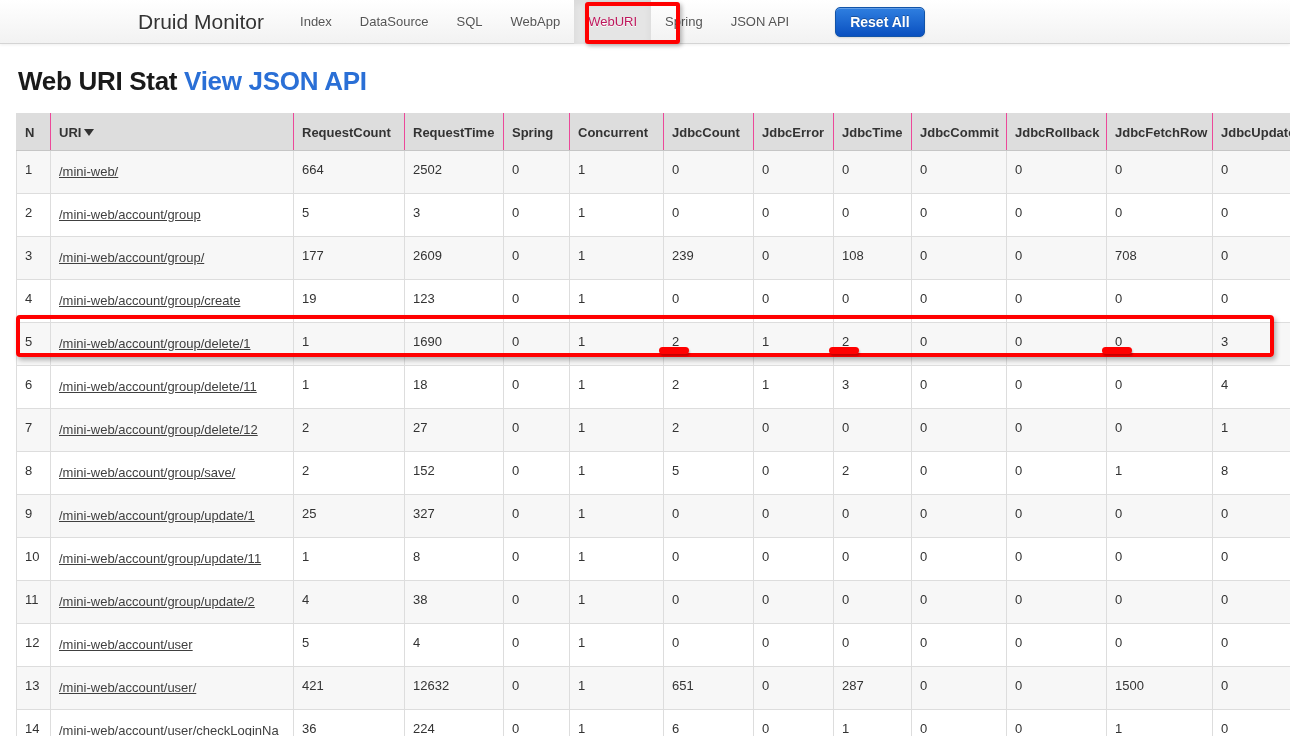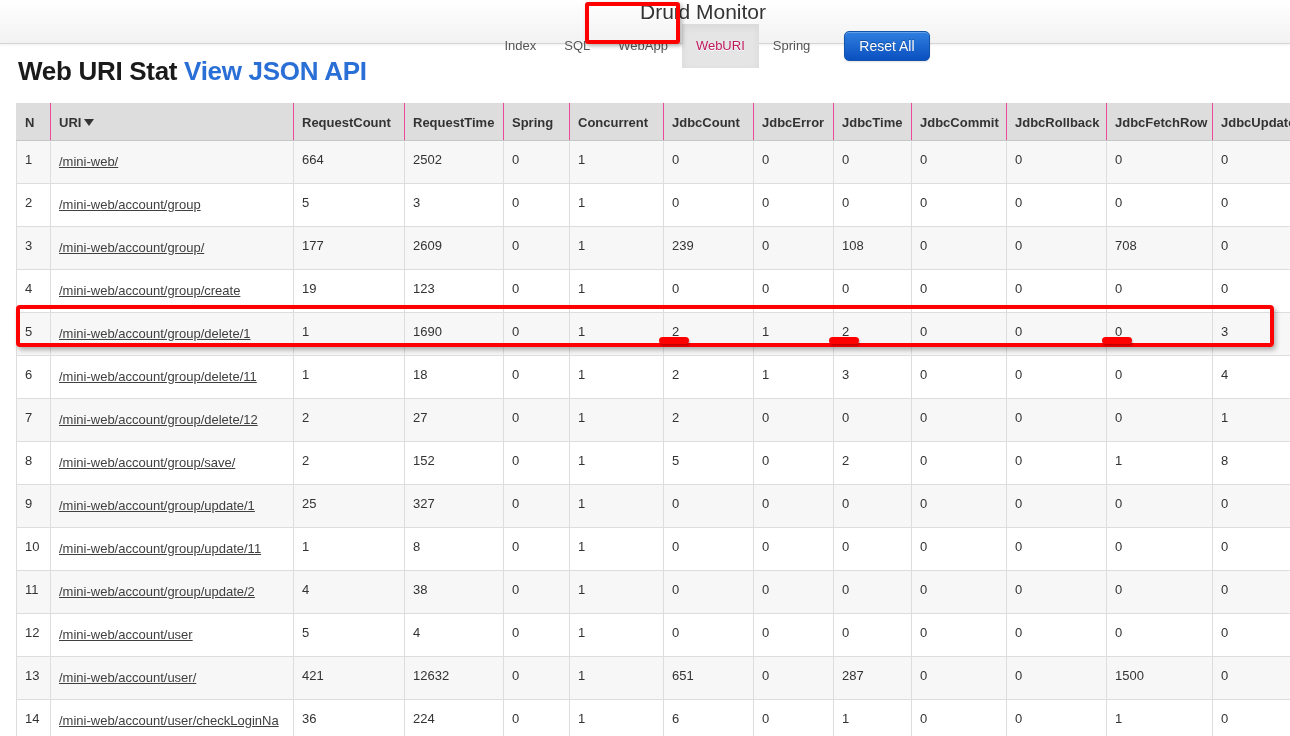--- a/index.html
+++ b/index.html
@@ -16,21 +16,20 @@
   .navbar {
     position: relative;
     height: 44px;
     background: linear-gradient(to bottom, #ffffff 0%, #f2f2f2 100%);
     border-bottom: 1px solid #d4d4d4;
     box-shadow: 0 1px 3px rgba(0,0,0,0.065);
     display: flex;
     align-items: center;
     padding-left: 130px;
     white-space: nowrap;
-    flex-direction: column;
   }
   .brand {
     font-size: 21px;
     color: #333333;
     font-weight: normal;
     letter-spacing: 0px;
     padding: 0 8px;
     text-shadow: 0 1px 0 #ffffff;
     margin-right: 14px;
   }
@@ -53,25 +52,25 @@
   }
   .nav-item.active {
     background: #e5e5e5;
     color: #be185d;
     box-shadow: inset 0 3px 8px rgba(0,0,0,0.06);
   }
   .nav-reset {
     display: inline-flex;
     align-items: center;
     justify-content: center;
-    margin-left: 20px;
+    margin-left: 32px;
     padding: 0 14px;
     height: 30px;
     font-size: 14px;
-    font-weight: normal;
+    font-weight: bold;
     color: #ffffff;
     background: linear-gradient(to bottom, #2f7fe0 0%, #0a50c0 100%);
     border: 1px solid #1254a8;
     border-radius: 5px;
     text-shadow: 0 -1px 0 rgba(0,0,0,0.28);
     box-shadow: inset 0 1px 0 rgba(255,255,255,0.25), 0 1px 2px rgba(0,0,0,0.12);
     cursor: pointer;
   }
 
   
@@ -86,21 +85,21 @@
     pointer-events: none;
     box-shadow: 2px 2px 4px rgba(0,0,0,0.28);
   }
 
   
   .content {
     padding: 0 16px;
     position: relative;
   }
   .page-heading {
-    margin: 12px 0 16px 2px;
+    margin: 22px 0 16px 2px;
     font-size: 26px;
     font-weight: bold;
     color: #1a1a1a;
     letter-spacing: -0.3px;
   }
   .page-heading .jsonlink {
     color: #2a6fd6;
     text-decoration: none;
     cursor: pointer;
   }
@@ -193,24 +192,26 @@
   }
 </style>
 </head>
 <body>
 
 <div class="navbar">
   <span class="brand">Druid Monitor</span>
 
   <nav class="nav-list">
     <a class="nav-item">Index</a>
+    <a class="nav-item">DataSource</a>
     <a class="nav-item">SQL</a>
     <a class="nav-item">WebApp</a>
     <a class="nav-item active">WebURI</a>
     <a class="nav-item">Spring</a>
+    <a class="nav-item">JSON API</a>
     <button class="nav-reset">Reset All</button>
   </nav>
 
   <div class="annot-tab-box"></div>
 </div>
 
 <div class="content">
 
   <h1 class="page-heading">
     <span>Web URI Stat</span>

